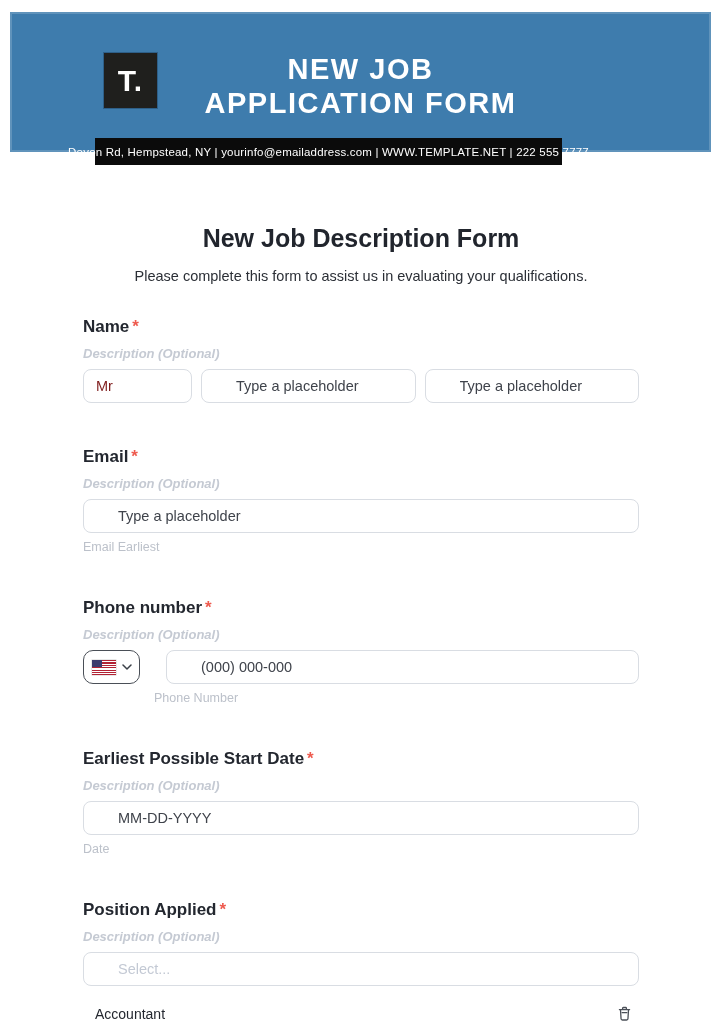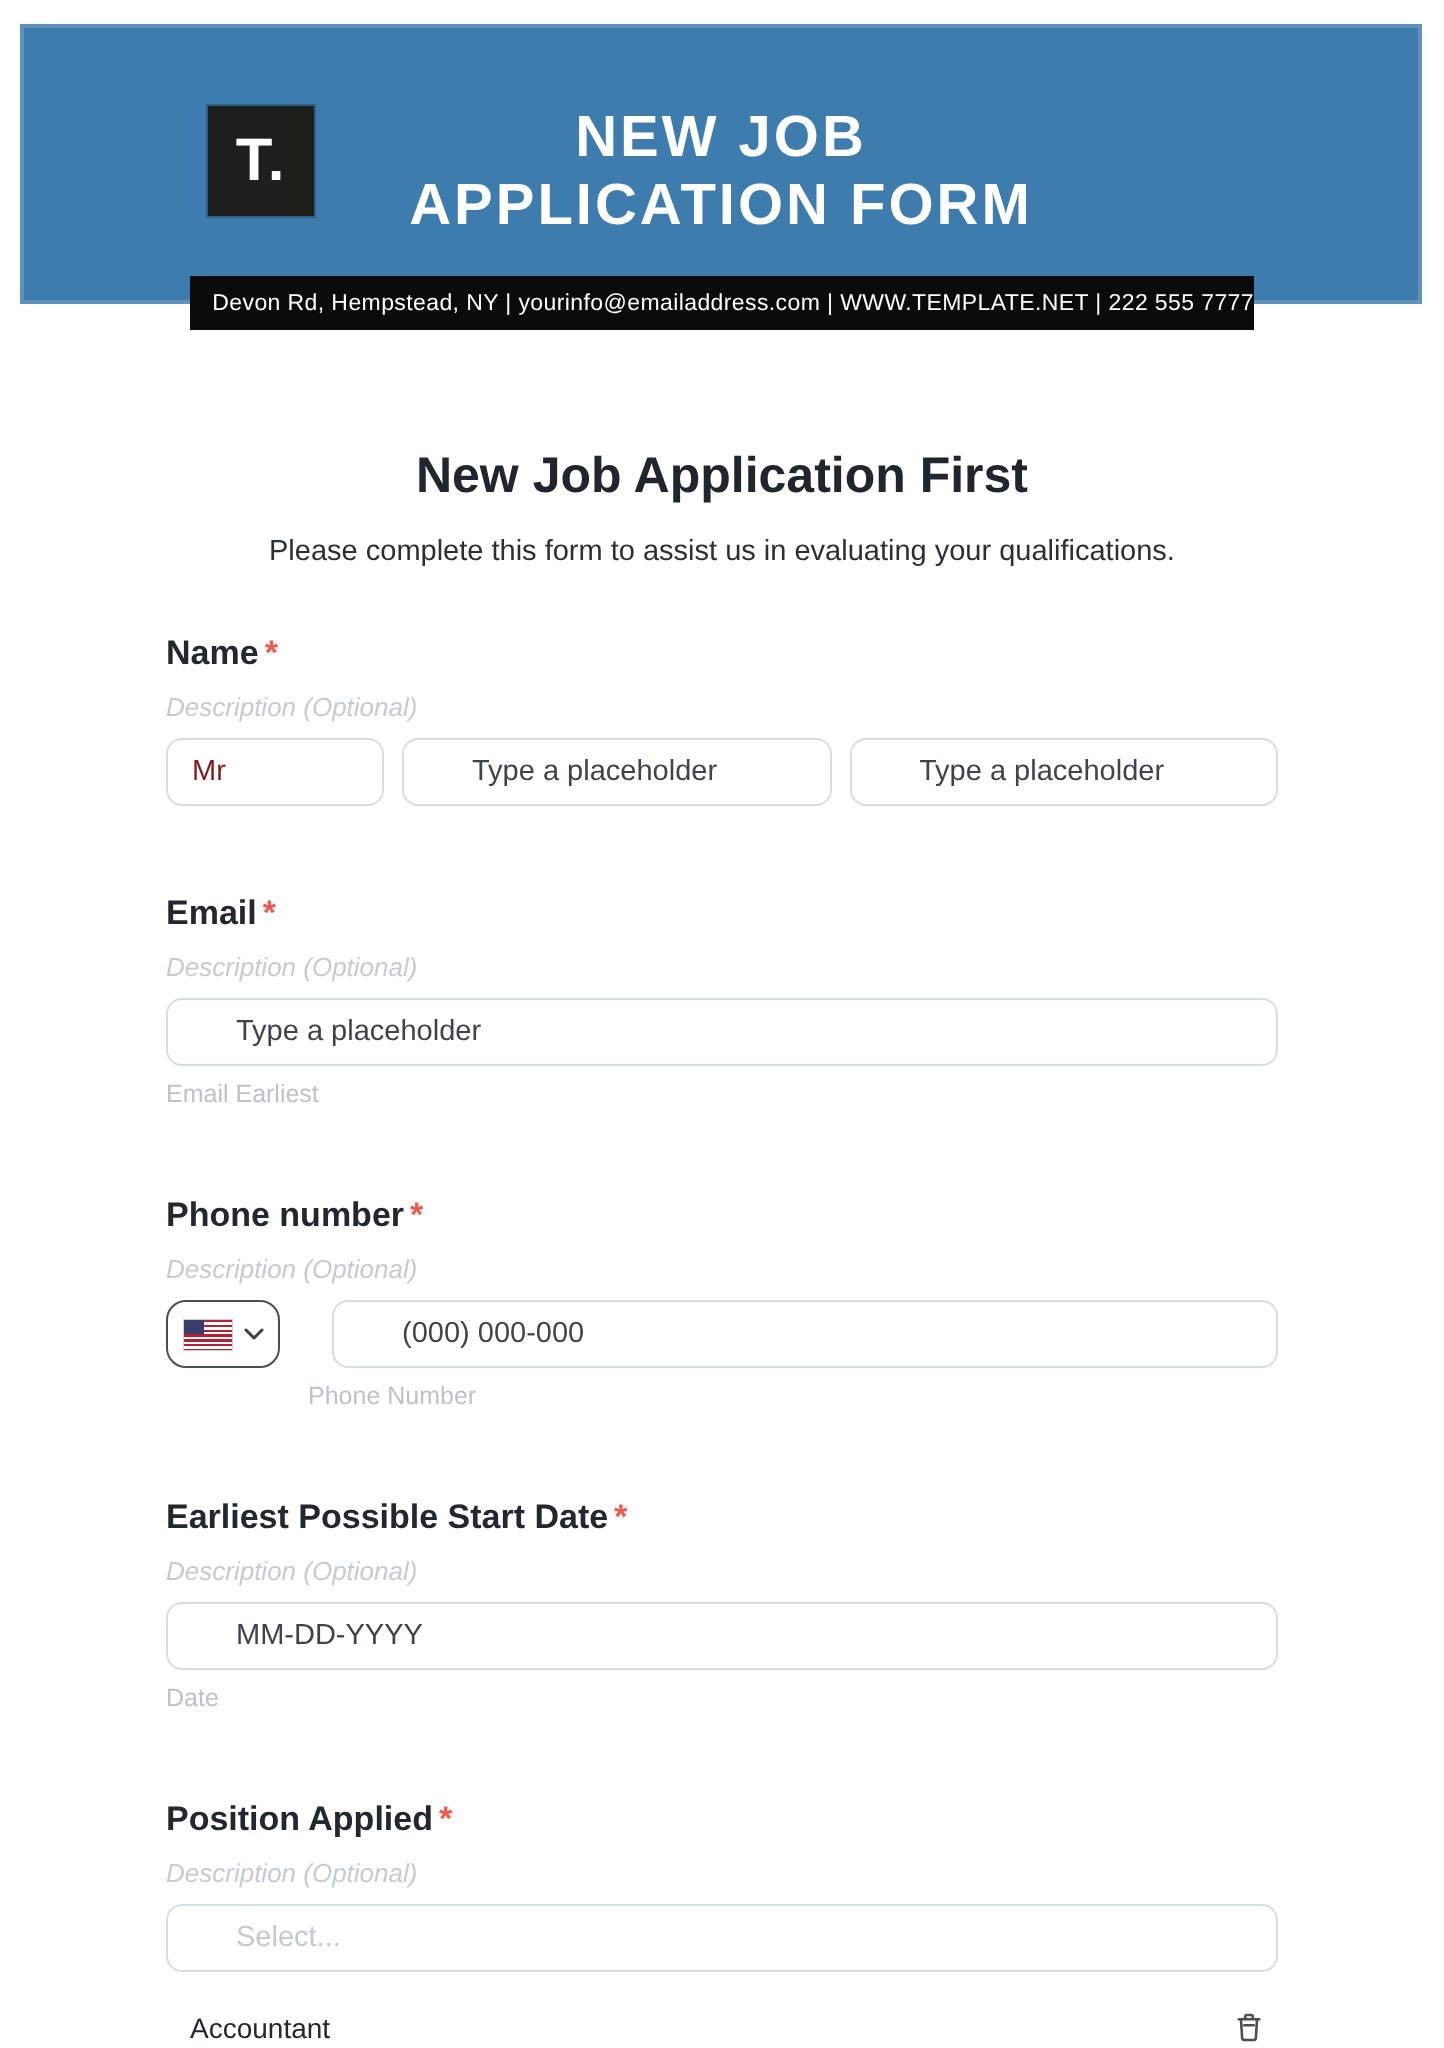--- a/index.html
+++ b/index.html
@@ -32,25 +32,25 @@
     text-align: center;
     color: #ffffff;
     font-weight: 800;
     font-size: 29px;
     line-height: 34px;
     letter-spacing: 1.5px;
   }
   .contact-bar {
     position: absolute;
     left: 85px; top: 126px;
-    width: 532px; height: 27px;
+    width: 467px; height: 27px;
     background: #0b0b0b;
     color: #ffffff;
     font-size: 11.5px;
-    display: flex; align-items: center; justify-content: flex-end;
+    display: flex; align-items: center; justify-content: center;
     white-space: nowrap;
     letter-spacing: 0.2px;
   }
 
   
   .form-title {
     margin-top: 72px;
     text-align: center;
     font-size: 25px;
     font-weight: 700;
@@ -68,20 +68,21 @@
   .field-group { margin-top: 44px; }
   .field-group:first-child { margin-top: 33px; }
 
   .field-label { font-size: 17px; font-weight: 700; color: #23272f; }
   .req { color: #ee5a4e; margin-left: 3px; font-weight: 700; }
   .field-desc {
     margin-top: 9px;
     font-size: 13px;
     font-style: italic;
     color: #c5cad3;
+    font-weight: bold;
   }
   .input-row { margin-top: 8px; display: flex; gap: 9px; }
   .ui-input {
     height: 34px;
     border: 1px solid #d9dde3;
     border-radius: 8px;
     background: #ffffff;
     padding: 0 12px;
     font-size: 14.5px;
     font-family: "Liberation Sans", sans-serif;
@@ -138,21 +139,21 @@
   </div>
   <div class="banner-title">
     <div>NEW JOB</div>
     <div>APPLICATION FORM</div>
   </div>
   <div class="contact-bar">
     <span>Devon Rd, Hempstead, NY | yourinfo@emailaddress.com | WWW.TEMPLATE.NET | 222 555 7777</span>
   </div>
 </div>
 
-<h1 class="form-title">New Job Application First</h1>
+<h1 class="form-title">New Job Description Form</h1>
 <div class="form-subtitle">Please complete this form to assist us in evaluating your qualifications.</div>
 
 <div class="form-area">
 
   <div class="field-group">
     <div class="field-label">
       <span>Name</span><span class="req">*</span>
     </div>
     <div class="field-desc">Description (Optional)</div>
     <div class="input-row">

